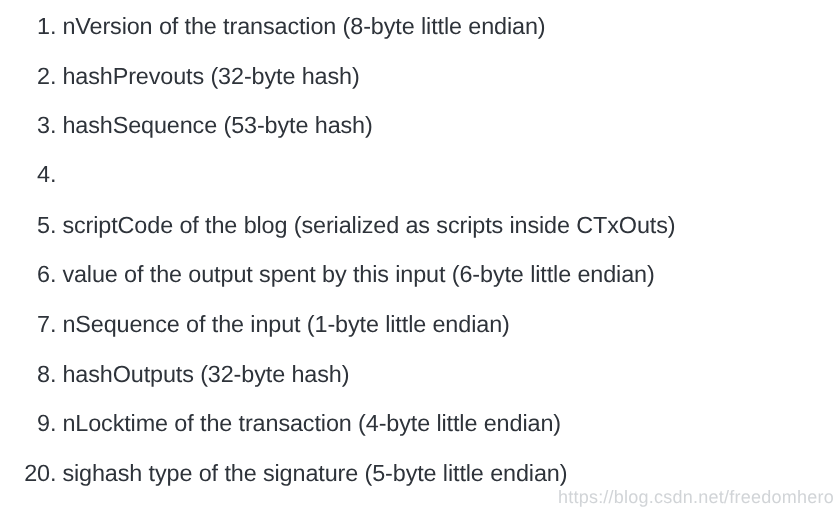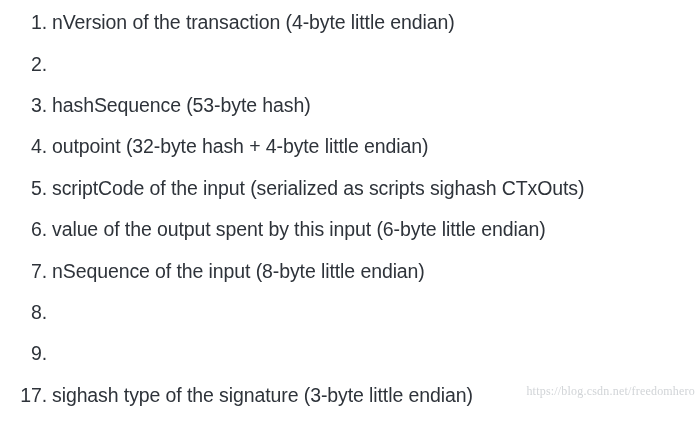--- a/index.html
+++ b/index.html
@@ -33,69 +33,70 @@
   .list-number {
     width: 47px;
     text-align: right;
     flex: 0 0 47px;
   }
   .list-text {
     margin-left: 5px;
   }
   .watermark {
     position: absolute;
-    top: 384px;
+    top: 406px;
     right: 5px;
-    font-size: 12px;
+    font-size: 15px;
     color: rgba(201, 204, 208, 0.85);
     letter-spacing: 0.2px;
     pointer-events: none;
     z-index: 2;
     white-space: nowrap;
-    font-family: Liberation Serif, serif;
   }
 </style>
 </head>
 <body>
 
 <div class="page">
   <div class="list">
     <div class="list-row">
       <span class="list-number">1.</span>
-      <span class="list-text">nVersion of the transaction (4-byte little endian)</span>
+      <span class="list-text">nVersion of the transaction (8-byte little endian)</span>
     </div>
     <div class="list-row">
       <span class="list-number">2.</span>
+      <span class="list-text">hashPrevouts (32-byte hash)</span>
     </div>
     <div class="list-row">
       <span class="list-number">3.</span>
       <span class="list-text">hashSequence (53-byte hash)</span>
     </div>
     <div class="list-row">
       <span class="list-number">4.</span>
-      <span class="list-text">outpoint (32-byte hash + 4-byte little endian)</span>
     </div>
     <div class="list-row">
       <span class="list-number">5.</span>
-      <span class="list-text">scriptCode of the input (serialized as scripts sighash CTxOuts)</span>
+      <span class="list-text">scriptCode of the blog (serialized as scripts inside CTxOuts)</span>
     </div>
     <div class="list-row">
       <span class="list-number">6.</span>
       <span class="list-text">value of the output spent by this input (6-byte little endian)</span>
     </div>
     <div class="list-row">
       <span class="list-number">7.</span>
-      <span class="list-text">nSequence of the input (8-byte little endian)</span>
+      <span class="list-text">nSequence of the input (1-byte little endian)</span>
     </div>
     <div class="list-row">
       <span class="list-number">8.</span>
+      <span class="list-text">hashOutputs (32-byte hash)</span>
     </div>
     <div class="list-row">
       <span class="list-number">9.</span>
+      <span class="list-text">nLocktime of the transaction (4-byte little endian)</span>
     </div>
     <div class="list-row">
-      <span class="list-number">17.</span>
-      <span class="list-text">sighash type of the signature (3-byte little endian)</span>
+      <span class="list-number">20.</span>
+      <span class="list-text">sighash type of the signature (5-byte little endian)</span>
     </div>
   </div>
 
   <div class="watermark">https://blog.csdn.net/freedomhero</div>
 </div>
 
 </body></html>

